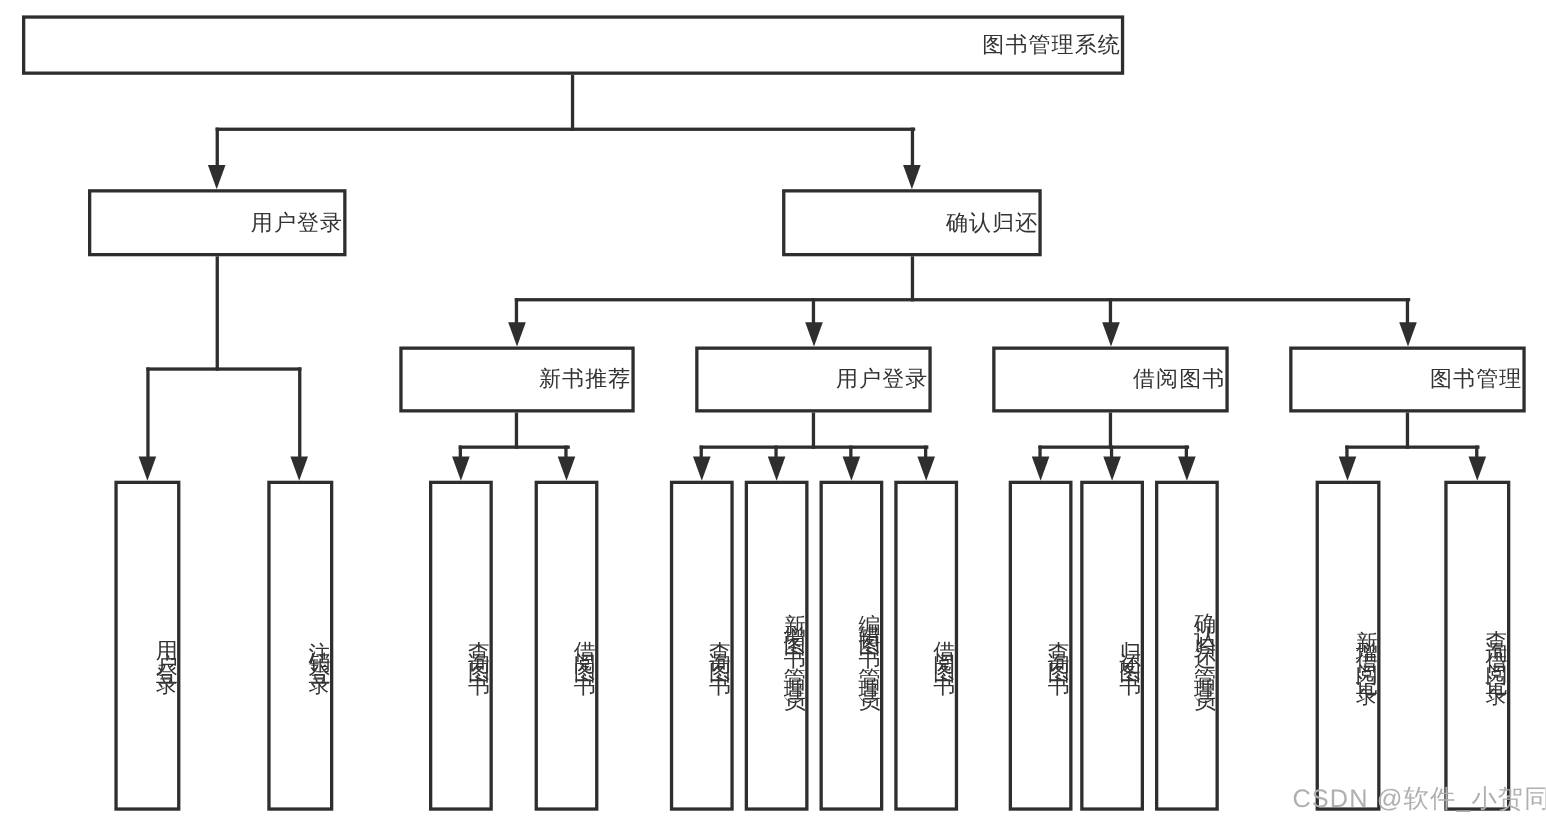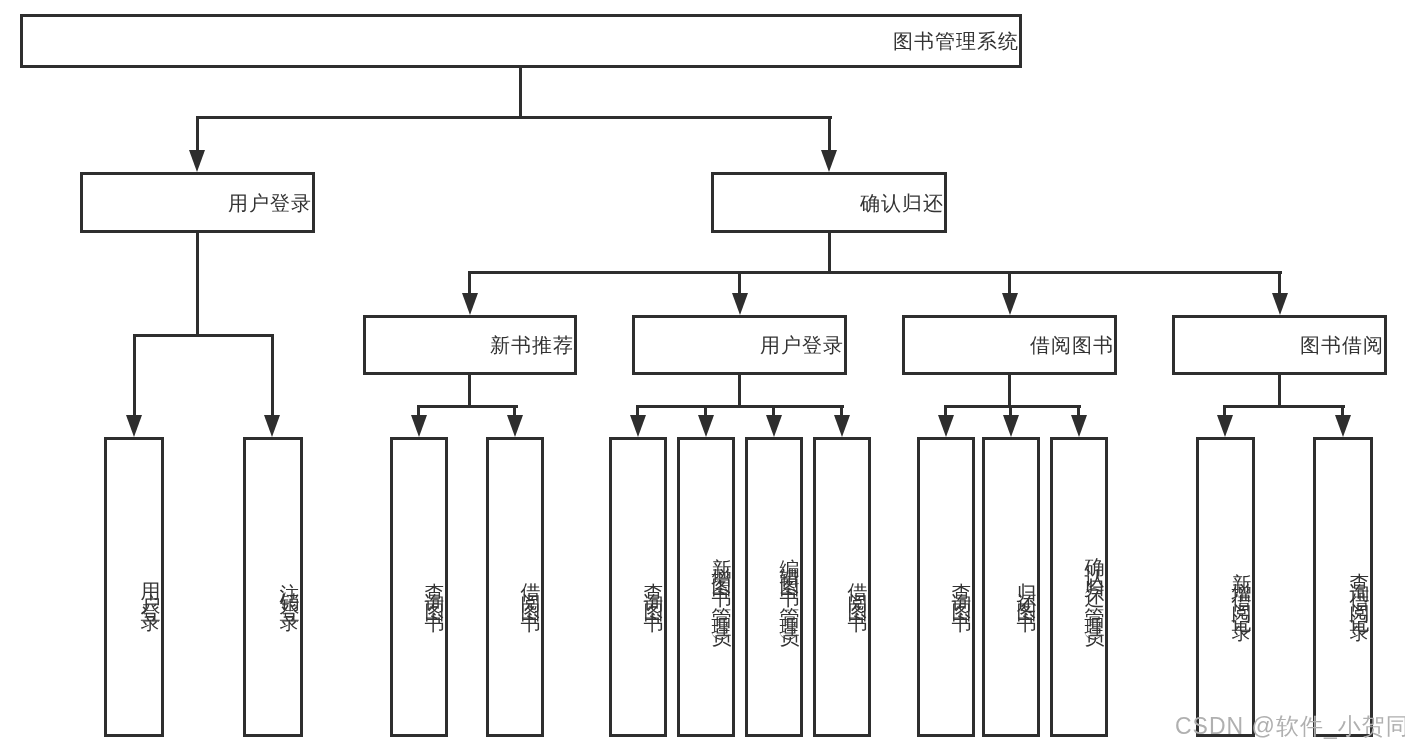--- a/index.html
+++ b/index.html
@@ -87,21 +87,21 @@
   <div class="box" style="left:363px;top:315px;width:214px;height:60px">
     <span class="hlabel">新书推荐</span>
   </div>
   <div class="box" style="left:632px;top:315px;width:215px;height:60px">
     <span class="hlabel">用户登录</span>
   </div>
   <div class="box" style="left:902px;top:315px;width:215px;height:60px">
     <span class="hlabel">借阅图书</span>
   </div>
   <div class="box" style="left:1172px;top:315px;width:215px;height:60px">
-    <span class="hlabel">图书借阅</span>
+    <span class="hlabel">图书管理</span>
   </div>
 
   <div class="vl" style="left:468px;top:375px;height:33px"></div>
   <div class="hl" style="left:417px;top:405px;width:101px"></div>
   <div class="vl" style="left:417px;top:405px;height:13px"></div>
   <div class="arrow" style="left:411px;top:415px"></div>
   <div class="vl" style="left:513px;top:405px;height:13px"></div>
   <div class="arrow" style="left:507px;top:415px"></div>
 
   <div class="vl" style="left:738px;top:375px;height:33px"></div>

